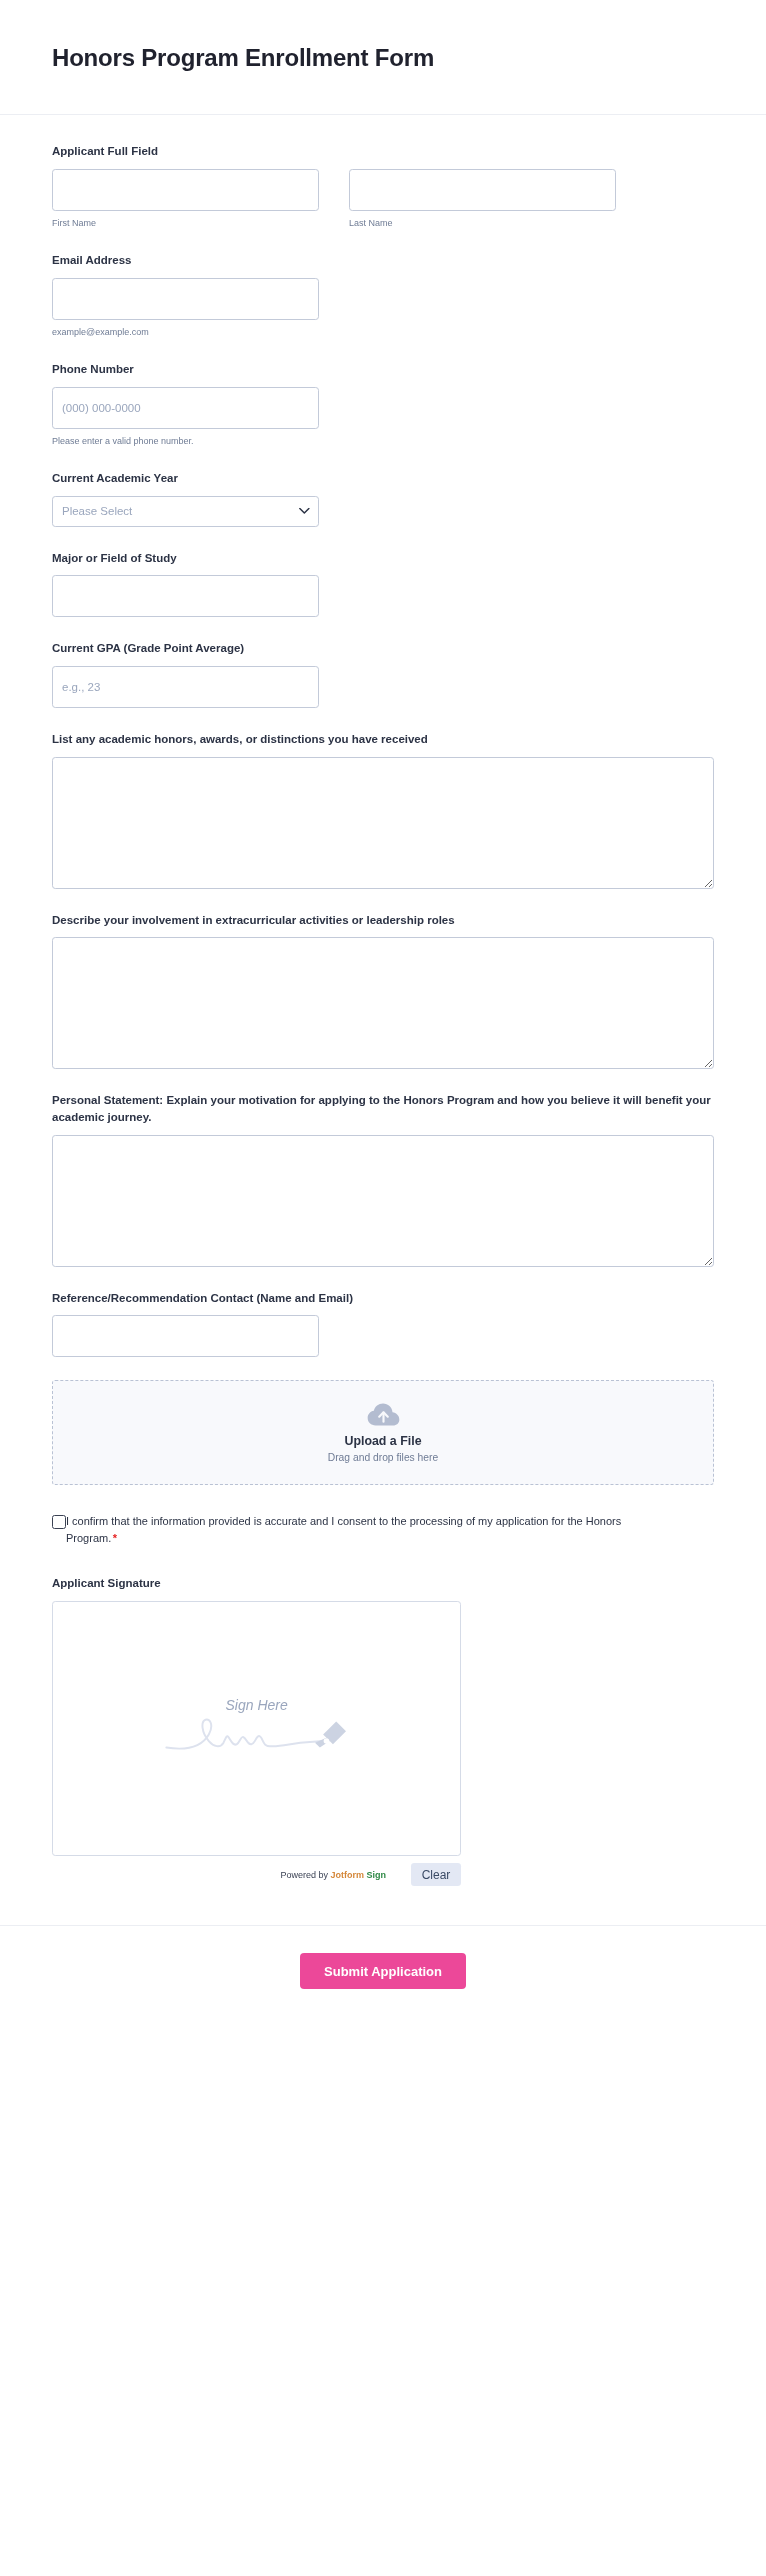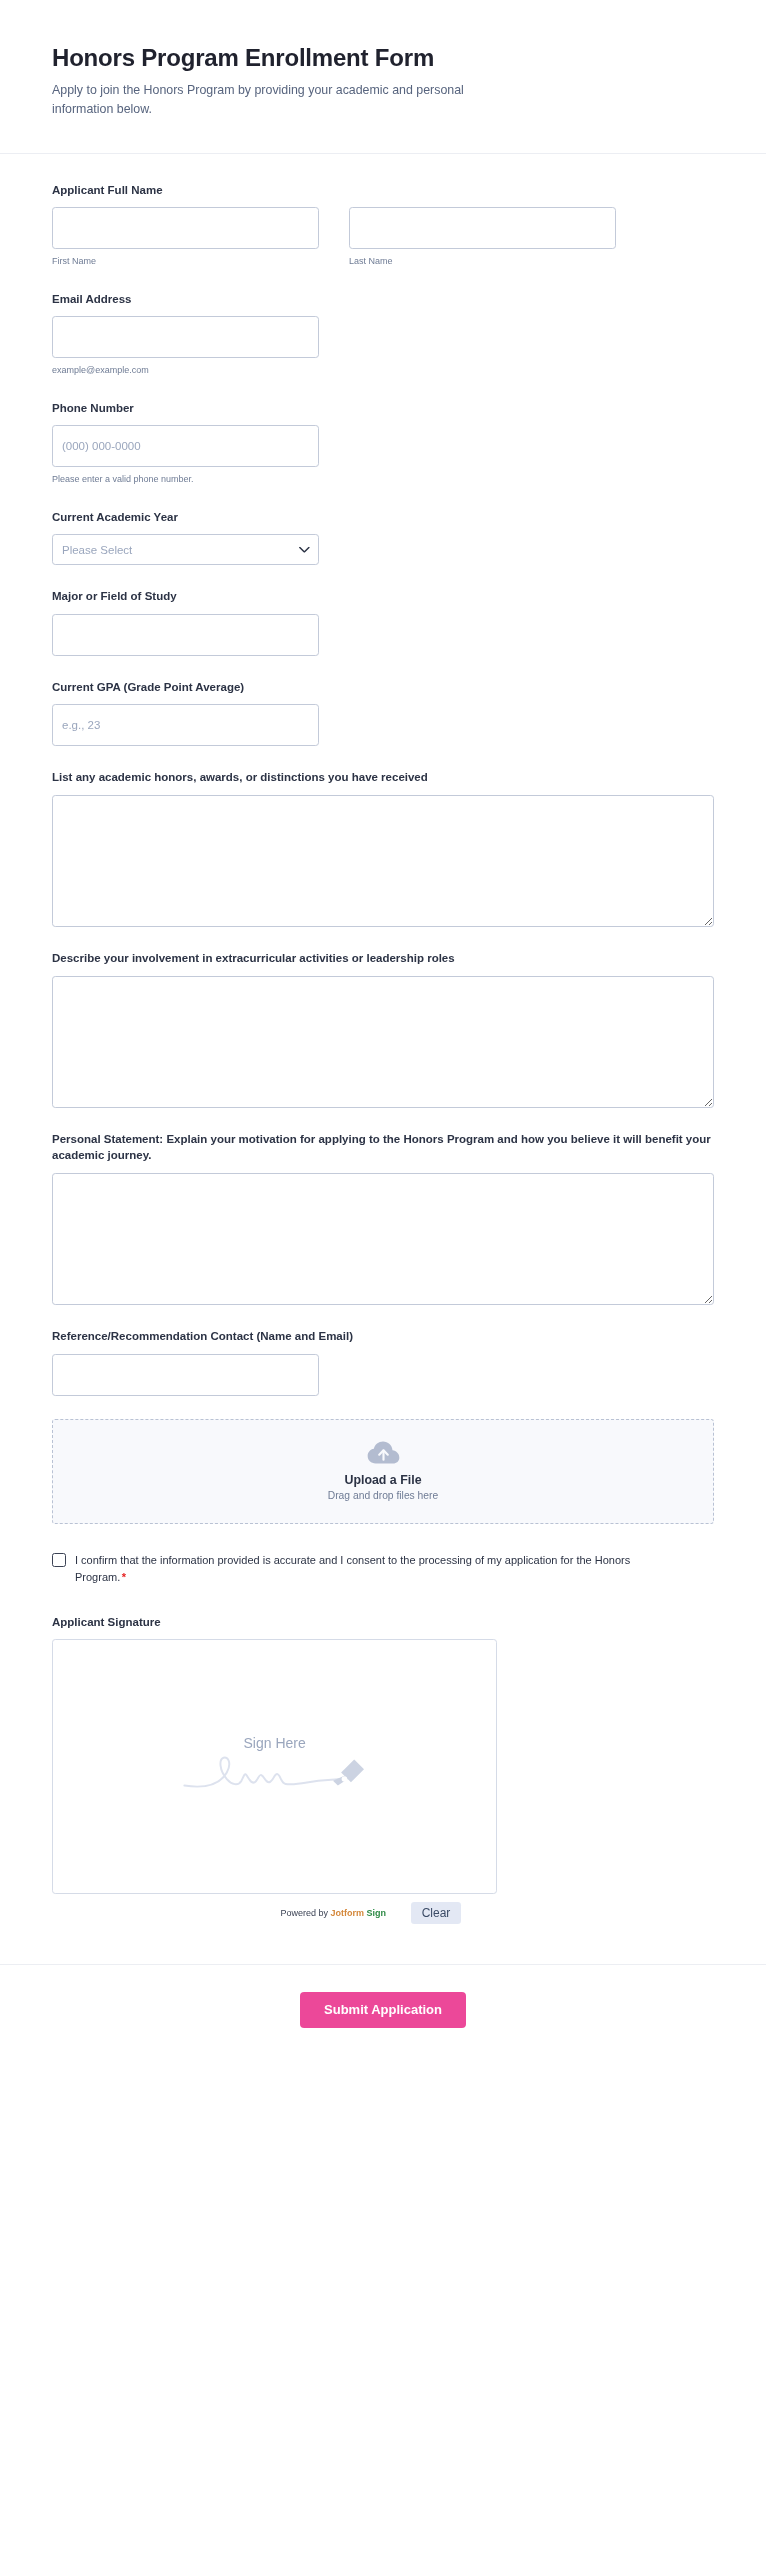--- a/index.html
+++ b/index.html
@@ -128,21 +128,20 @@
   .upload-title {
     font-size: 12.4px; font-weight: bold; color: #2c3345;
     margin-bottom: 3.3px;
   }
   .upload-sub { font-size: 10.3px; color: #6f7c95; }
 
   
   .consent {
     display: flex;
     align-items: flex-start;
-    gap: 9px;
     margin-bottom: 28px;
     margin-top: 28px;
   }
   .cbox {
     width: 14px; height: 14px;
     min-width: 14px;
     border: 1.2px solid #3b4254;
     border-radius: 2.5px;
     background: #fff;
     margin-top: 1.6px;
@@ -150,29 +149,30 @@
   }
   .consent-text {
     font-size: 11px;
     line-height: 1.55;
     color: #2c3345;
     max-width: 602px;
   }
 
   
   .sig-pad {
-    width: 445px;
+    width: 409px;
     height: 255px;
     border: 0.8px solid #d5dbe7;
     border-radius: 3.3px;
     background: #fff;
     position: relative;
     display: flex;
     align-items: center;
     justify-content: center;
+    font-style: italic;
   }
   .sig-ghost { position: relative; width: 190px; height: 74px; }
   .sig-here {
     position: absolute;
     left: 64px; top: 5px;
     font-size: 14px;
     color: #9aa6bd;
   }
   .sig-scribble { position: absolute; left: 0; top: 18px; }
 
@@ -219,27 +219,26 @@
     cursor: pointer;
   }
 </style>
 </head>
 <body>
 
 <div class="form-wrap">
 
   <div class="form-header">
     <h1 class="form-title">Honors Program Enrollment Form</h1>
-    <p class="form-subtitle">Apply to join the Honors Program by providing your academic and personal information below.</p>
   </div>
 
   <div class="form-body">
 
     <div class="field">
-      <span class="field-label">Applicant Full Name</span>
+      <span class="field-label">Applicant Full Field</span>
       <div class="row-2">
         <div class="col">
           <input class="ctrl" type="text" placeholder="" style="">
           <div class="sublabel">First Name</div>
         </div>
         <div class="col">
           <input class="ctrl" type="text" placeholder="" style="">
           <div class="sublabel">Last Name</div>
         </div>
       </div>

